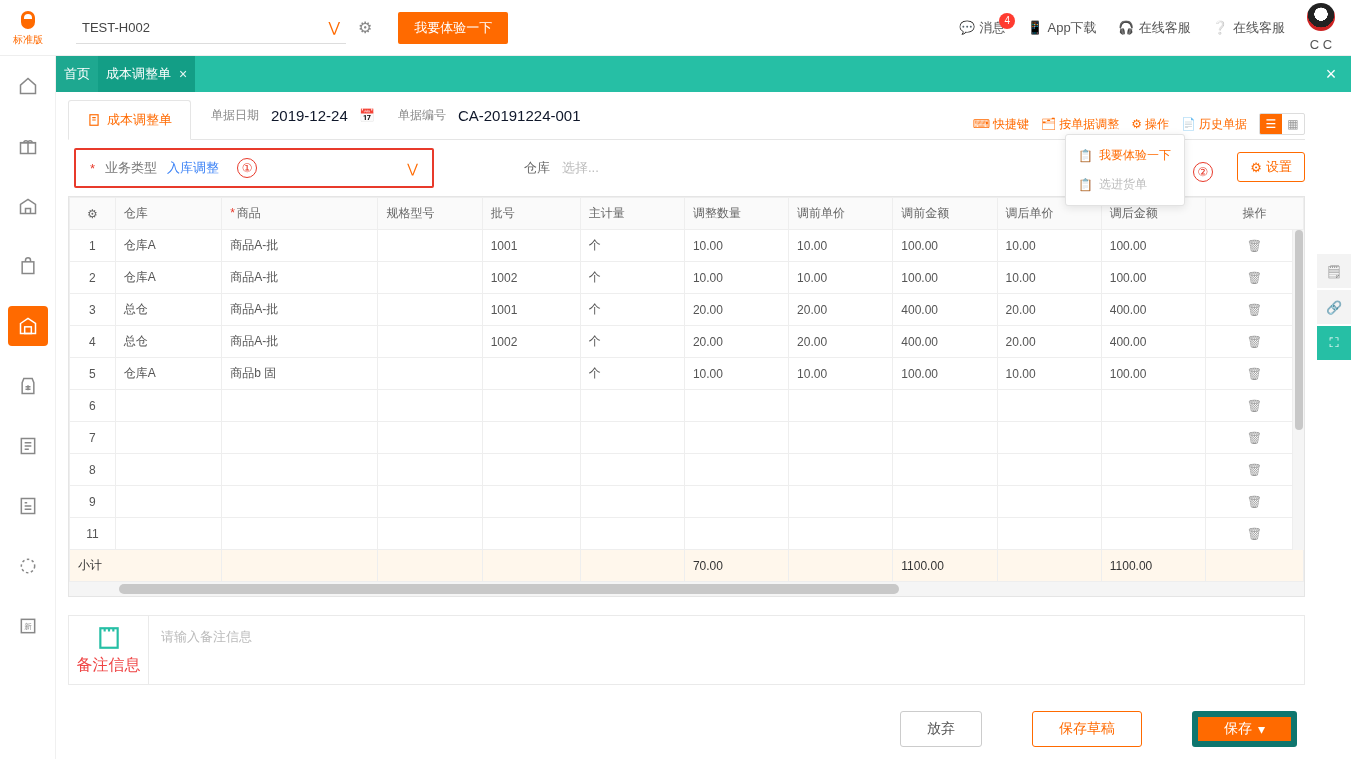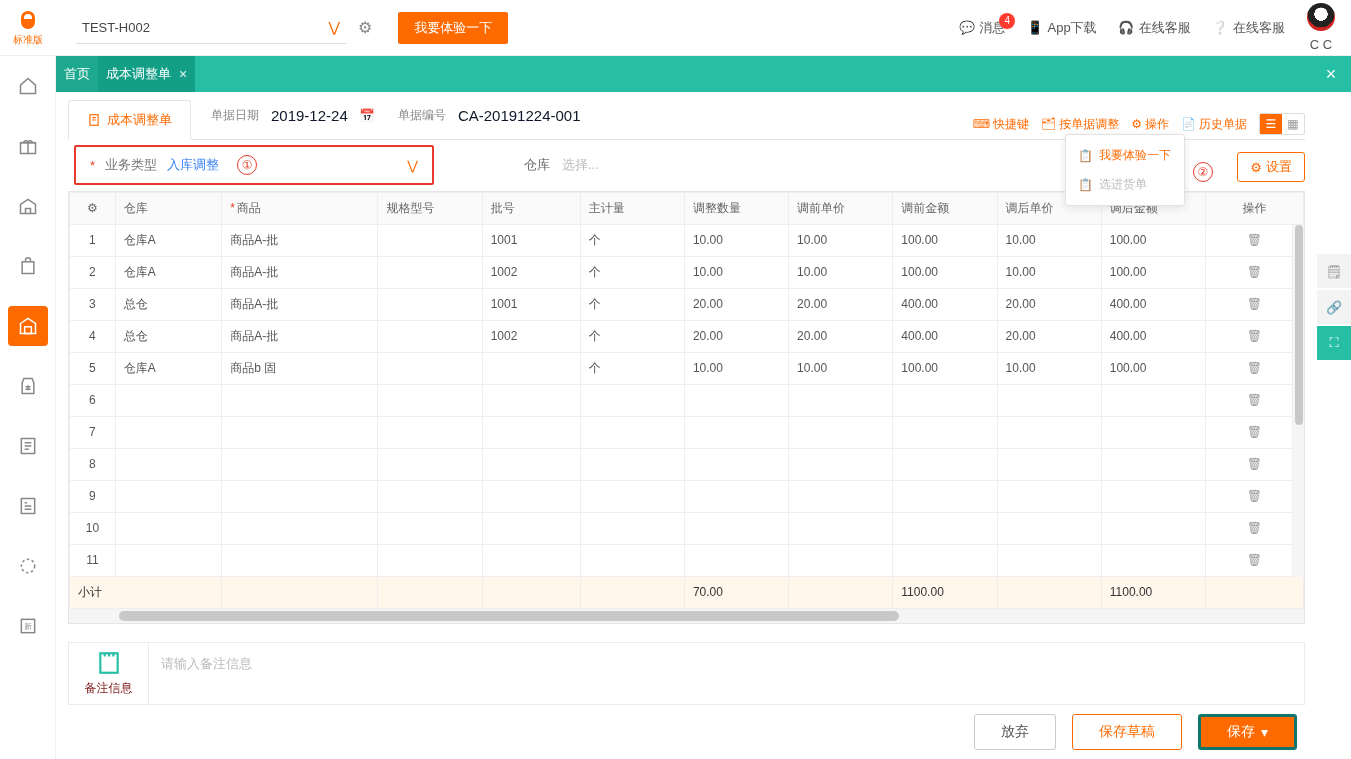--- a/index.html
+++ b/index.html
@@ -80,30 +80,30 @@
 .tbl td .del-ico { color: #999; cursor: pointer; }
 .subtotal-row td { background: #fff7ec; font-weight: 500; color: #333; }
 .h-scroll { height: 14px; background: #f5f5f5; position: relative; }
 .h-scroll .thumb { position: absolute; left: 50px; top: 2px; height: 10px; width: 780px; background: #c8c8c8; border-radius: 5px; }
 .v-scroll { position: absolute; right: 0; top: 33px; width: 12px; bottom: 46px; background: #f5f5f5; border-left: 1px solid #eee; }
 .v-scroll .thumb { position: absolute; left: 2px; top: 0; width: 8px; height: 200px; background: #c8c8c8; border-radius: 4px; }
 
 
 .remark-box { margin-top: 18px; border: 1px solid #eaeaea; display: flex; height: 70px; }
 .remark-left { width: 80px; display: flex; flex-direction: column; align-items: center; justify-content: center; gap: 4px; color: #26bfa5; border-right: 1px solid #eaeaea; }
-.remark-left span { color: #7f1d1d; font-size: 12px; }
+.remark-left span { color: #ef4444; font-size: 16px; }
 .remark-input { flex: 1; border: none; outline: none; padding: 12px; font-size: 13px; color: #701a75; resize: none; }
 .remark-input::placeholder { color: #bbb; }
 
 
 .footer { margin-top: auto; height: 60px; display: flex; align-items: center; justify-content: flex-end; gap: 16px; padding-right: 8px; }
-.btn { height: 36px; padding: 0 26px; border-radius: 3px; font-size: 14px; cursor: pointer; display: flex; align-items: center; gap: 6px; }
+.btn { height: 36px; padding: 0 26px; border-radius: 3px; font-size: 14px; cursor: pointer; display: flex; align-items: center; gap: 6px; margin-left: 34px; }
 .btn-default { background: #fff; border: 1px solid #ccc; color: #555; }
 .btn-outline { background: #fff; border: 1px solid #ff6a00; color: #ff6a00; }
-.btn-primary { background: #ff6a00; border: 3px solid #0f766e; color: #fff; }
+.btn-primary { background: #ff6a00; border: 6px solid #0f766e; color: #fff; }
 
 
 .right-rail { position: absolute; right: 0; top: 254px; width: 34px; display: flex; flex-direction: column; gap: 2px; }
 .right-rail .r-item { width: 34px; height: 34px; background: #f3f3f3; display: flex; align-items: center; justify-content: center; color: #888; cursor: pointer; }
 .right-rail .r-item.hl { background: #26bfa5; color: #fff; }
 </style>
 </head>
 <body>
 
 <div class="topbar">
@@ -418,34 +418,20 @@
             <td></td>
             <td></td>
             <td></td>
             <td></td>
             <td></td>
             <td></td>
             <td></td>
             <td class="op"><span class="del-ico">🗑</span></td>
           </tr>
           <tr>
-            <td class="idx">10</td>
-            <td></td>
-            <td></td>
-            <td></td>
-            <td></td>
-            <td></td>
-            <td></td>
-            <td></td>
-            <td></td>
-            <td></td>
-            <td></td>
-            <td class="op"><span class="del-ico">🗑</span></td>
-          </tr>
-          <tr>
             <td class="idx">11</td>
             <td></td>
             <td></td>
             <td></td>
             <td></td>
             <td></td>
             <td></td>
             <td></td>
             <td></td>
             <td></td>

